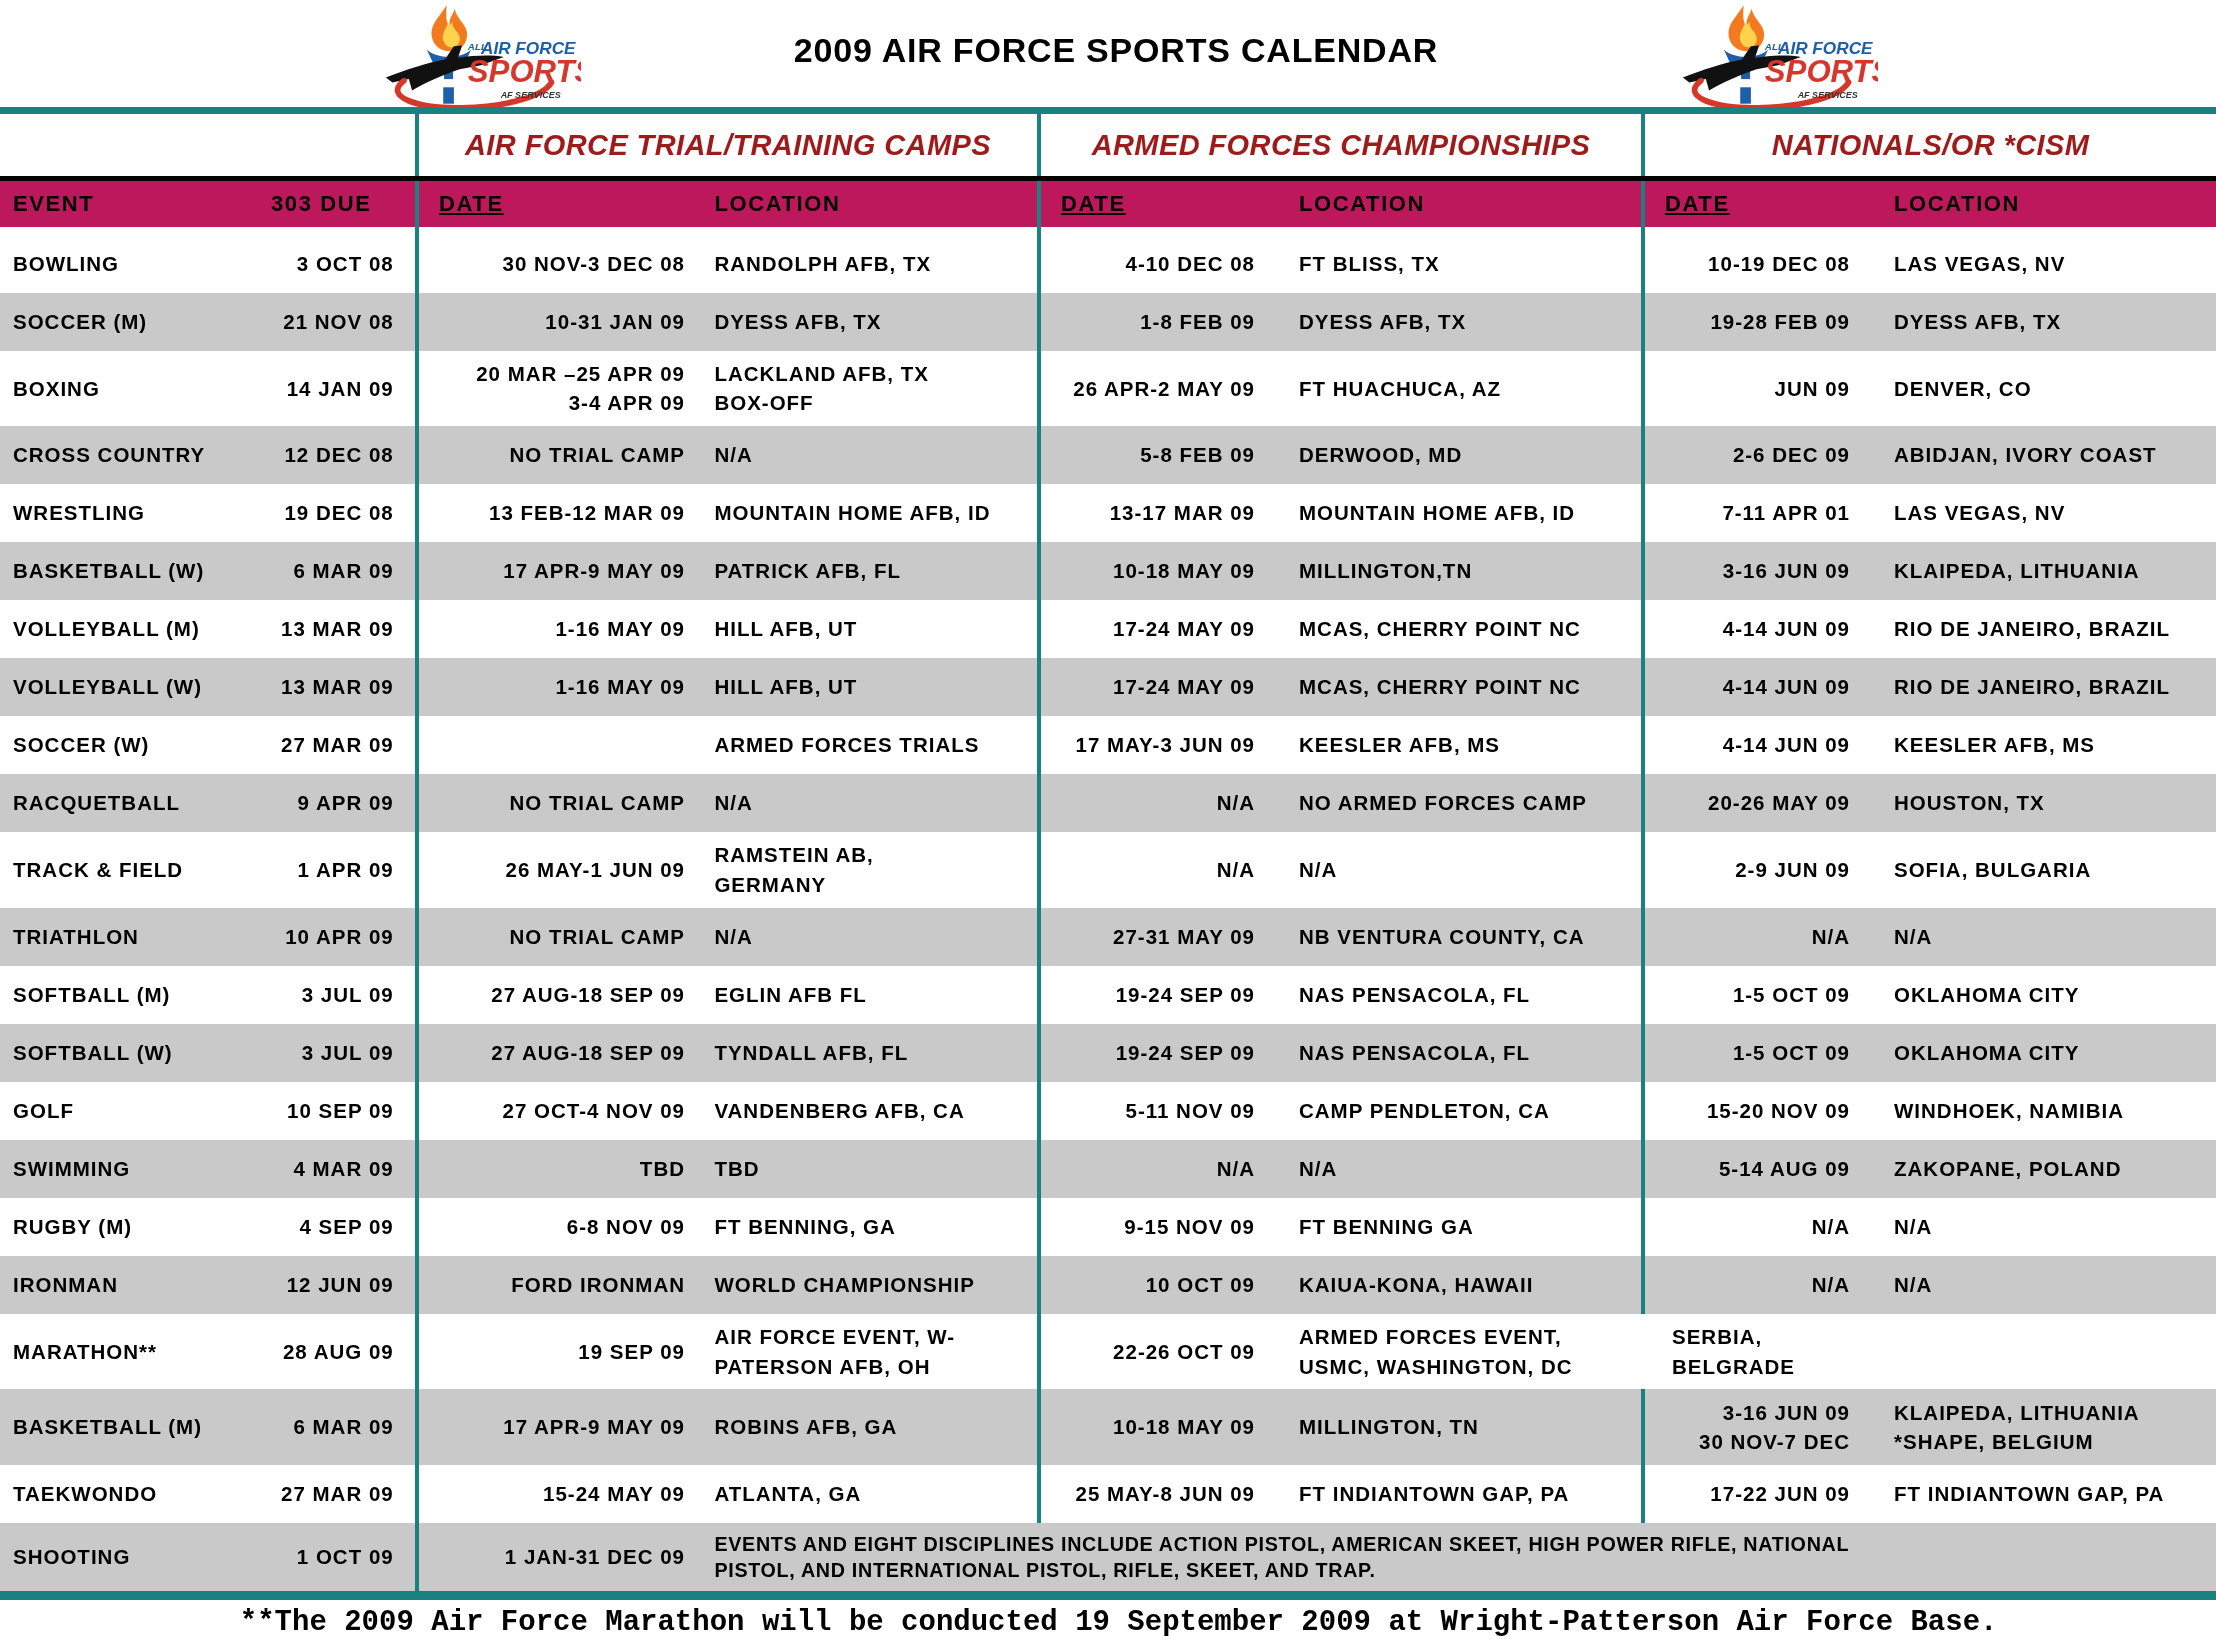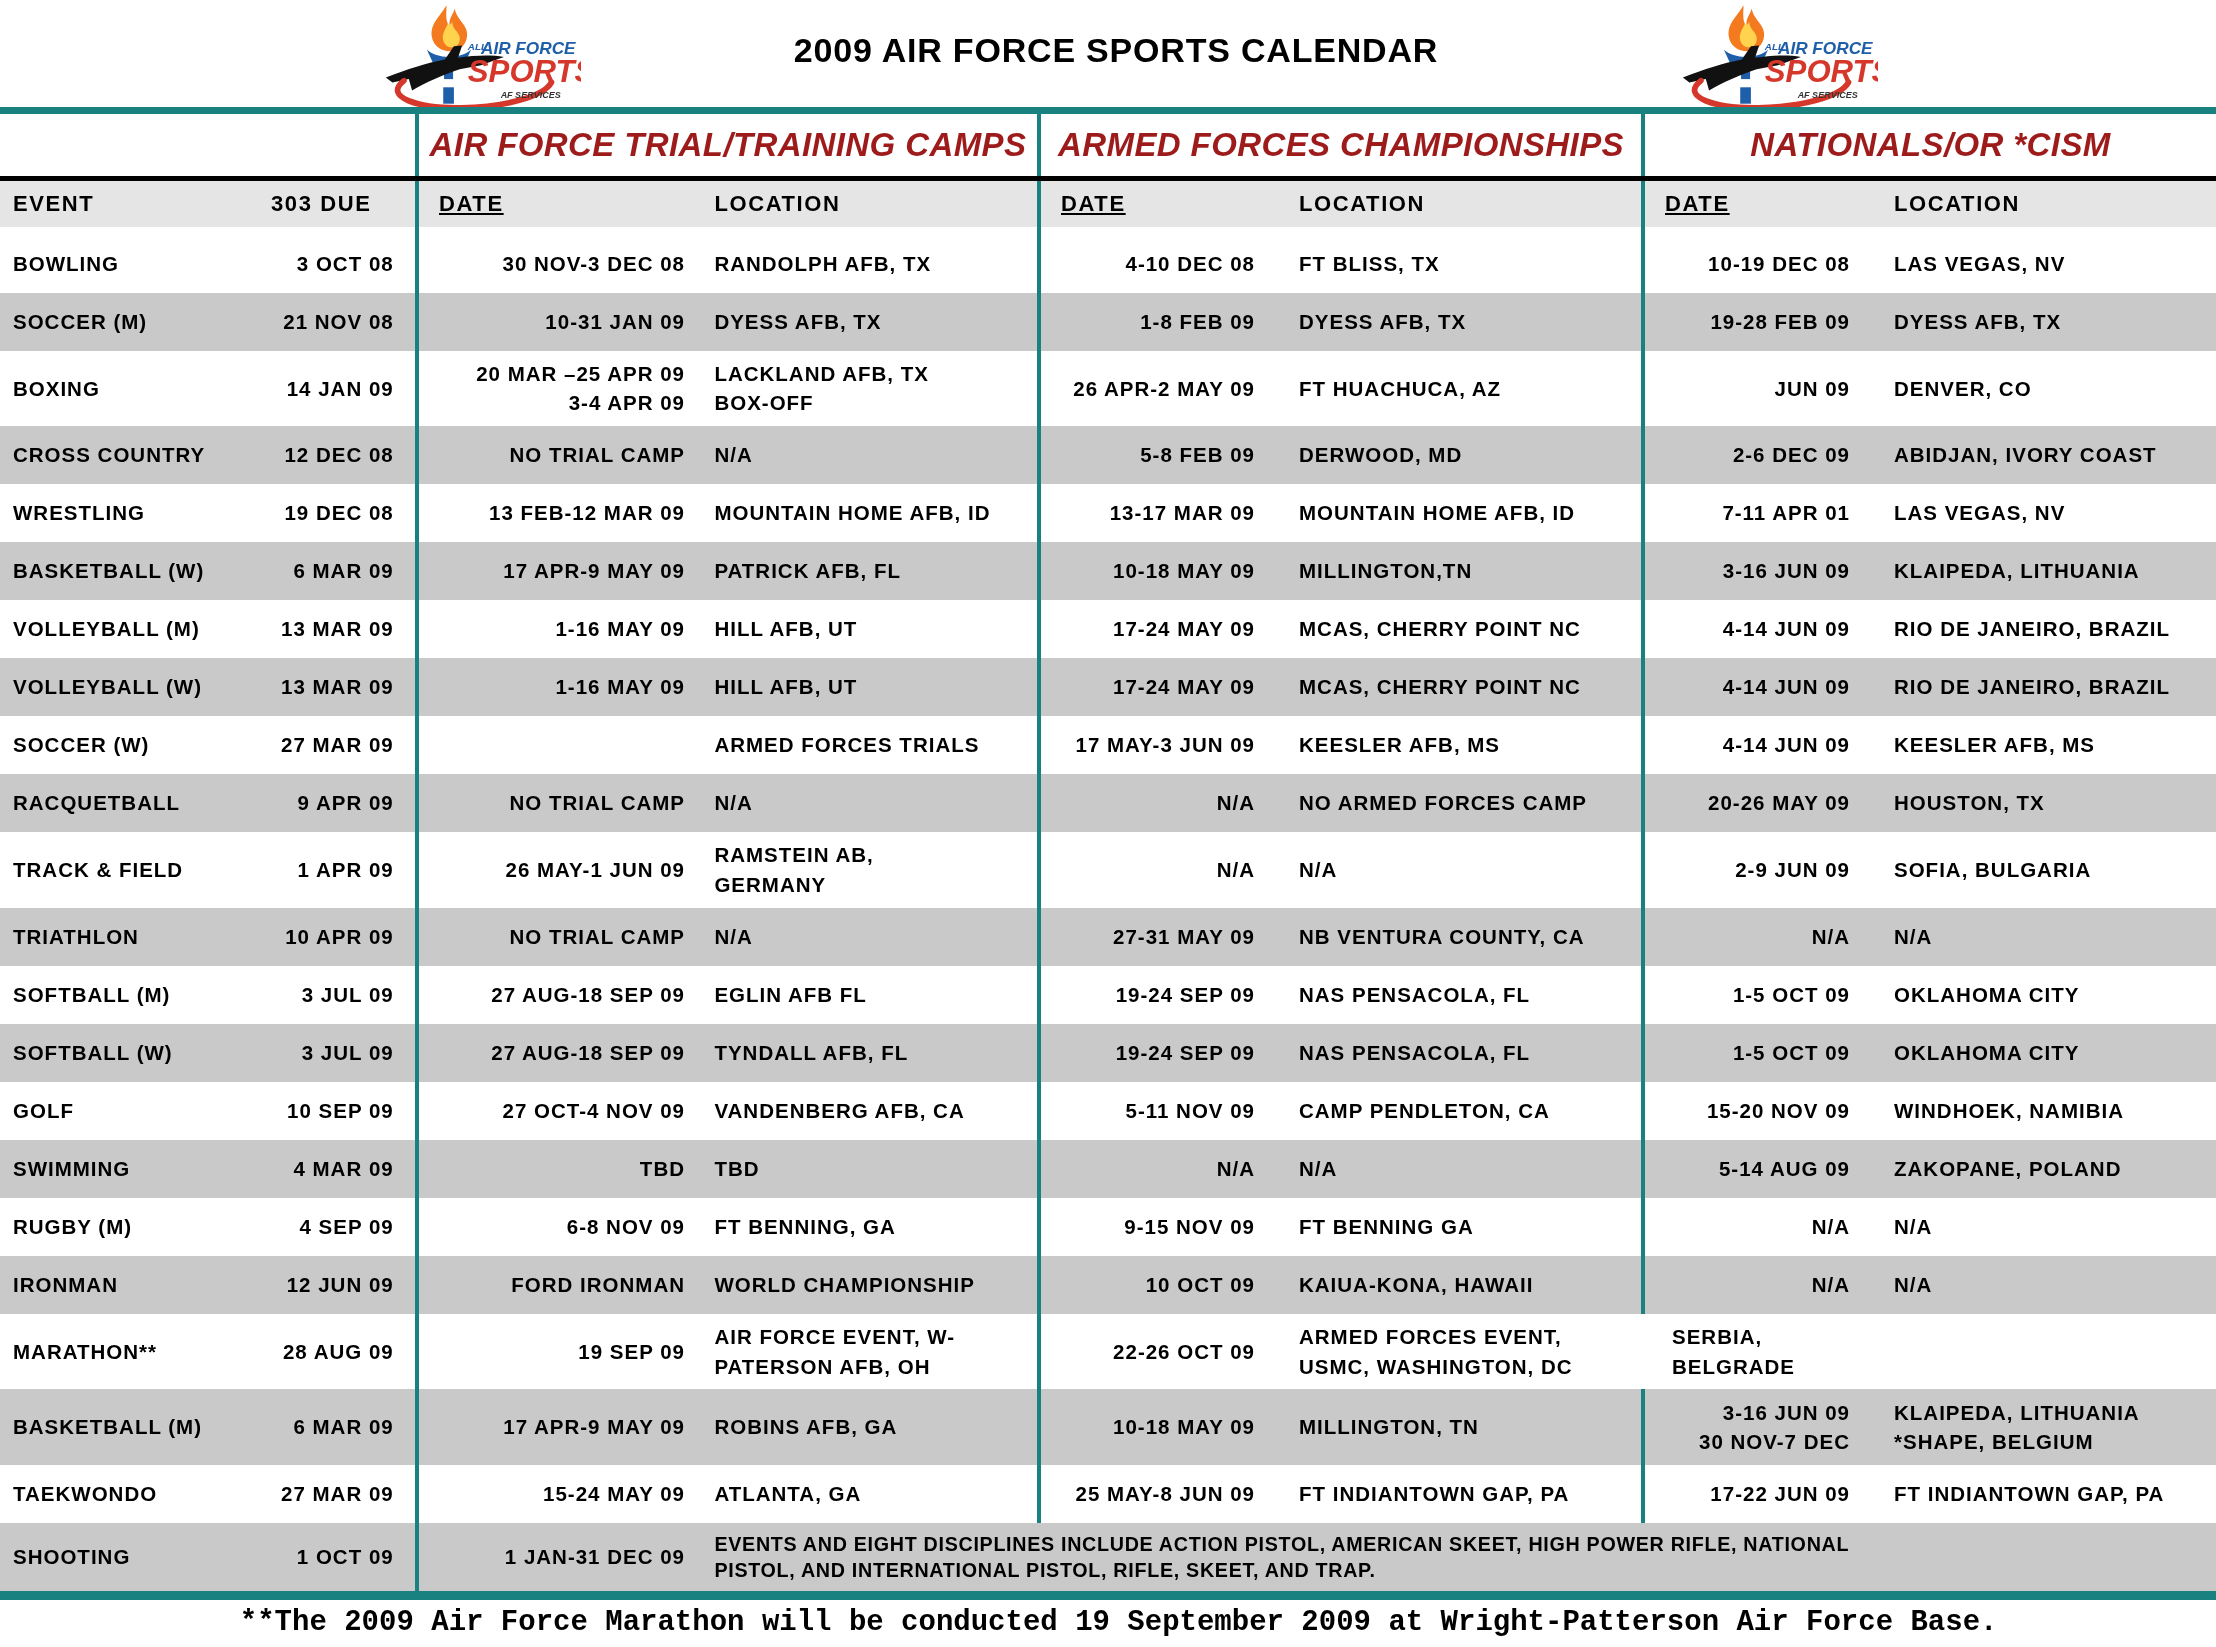--- a/index.html
+++ b/index.html
@@ -9,24 +9,24 @@
   .logo-left{left:360px;}
   .logo-right{left:1657px;}
   .page-title{position:absolute;left:0;right:0;top:31px;text-align:center;
     font-size:34px;font-weight:bold;color:#000;letter-spacing:0.8px;}
   .teal-hr{height:7.4px;background:#1a8181;}
   .grid{display:grid;grid-template-columns:271px 144px 283px 339px 231px 373px 222px 353px;}
   .bL{border-left:4.1px solid #1a8181;}
   
   .section-band{height:62px;background:#fff;}
   .section-band .sec{display:flex;align-items:center;justify-content:center;
-    font-size:33px;font-weight:bold;font-style:italic;color:#9e1b1b;letter-spacing:0.4px;}
+    font-size:29px;font-weight:bold;font-style:italic;color:#9e1b1b;letter-spacing:0.4px;}
   .black-hr{height:4.9px;background:#000;}
   
-  .header-row{background:#e5e5e5;height:46px;}
+  .header-row{background:#be185d;height:46px;}
   .header-row .cell{display:flex;align-items:center;font-size:22px;font-weight:bold;
     color:#000;letter-spacing:1.6px;}
   .gap-row{height:7.4px;background:#fff;}
   
   .row{min-height:58px;align-items:center;}
   .row:nth-child(even){background:#c9c9c9;}
   .cell{white-space:pre-line;font-size:20.5px;font-weight:bold;color:#000;
     letter-spacing:1px;line-height:29.6px;padding-top:8.2px;padding-bottom:8.2px;
     align-self:center;}
   .c-event{text-align:left;padding-left:13px;}

